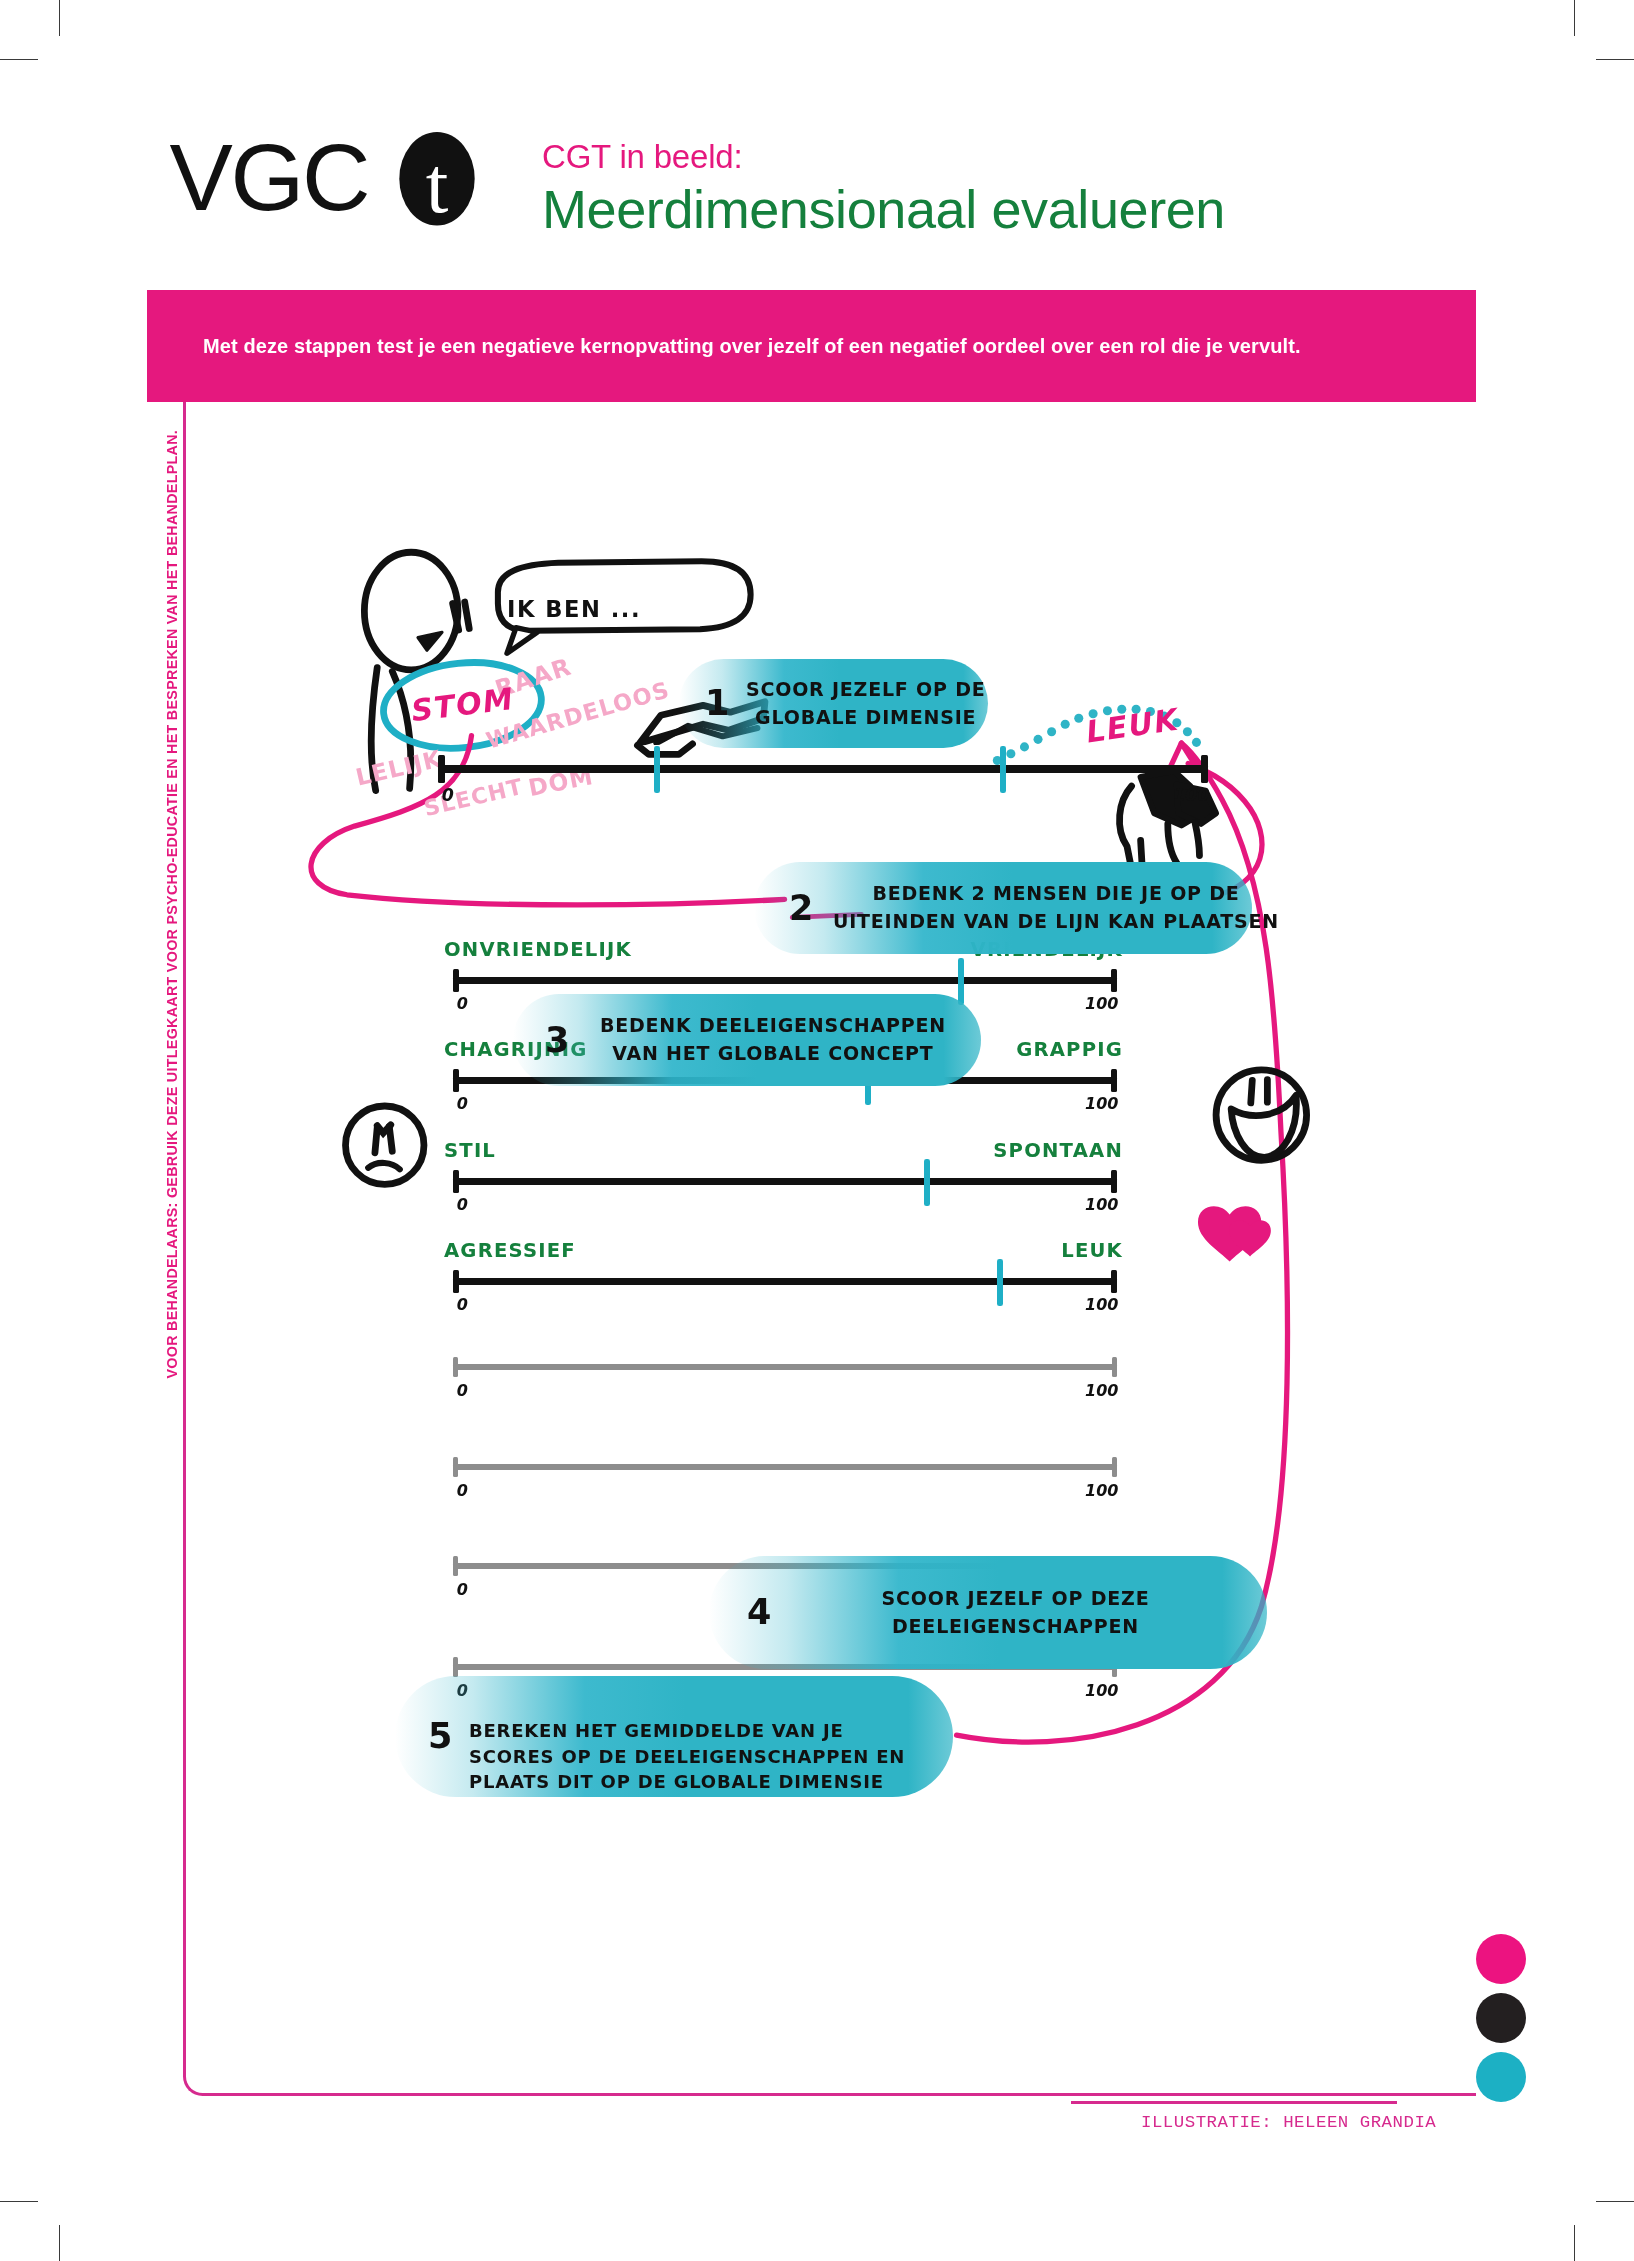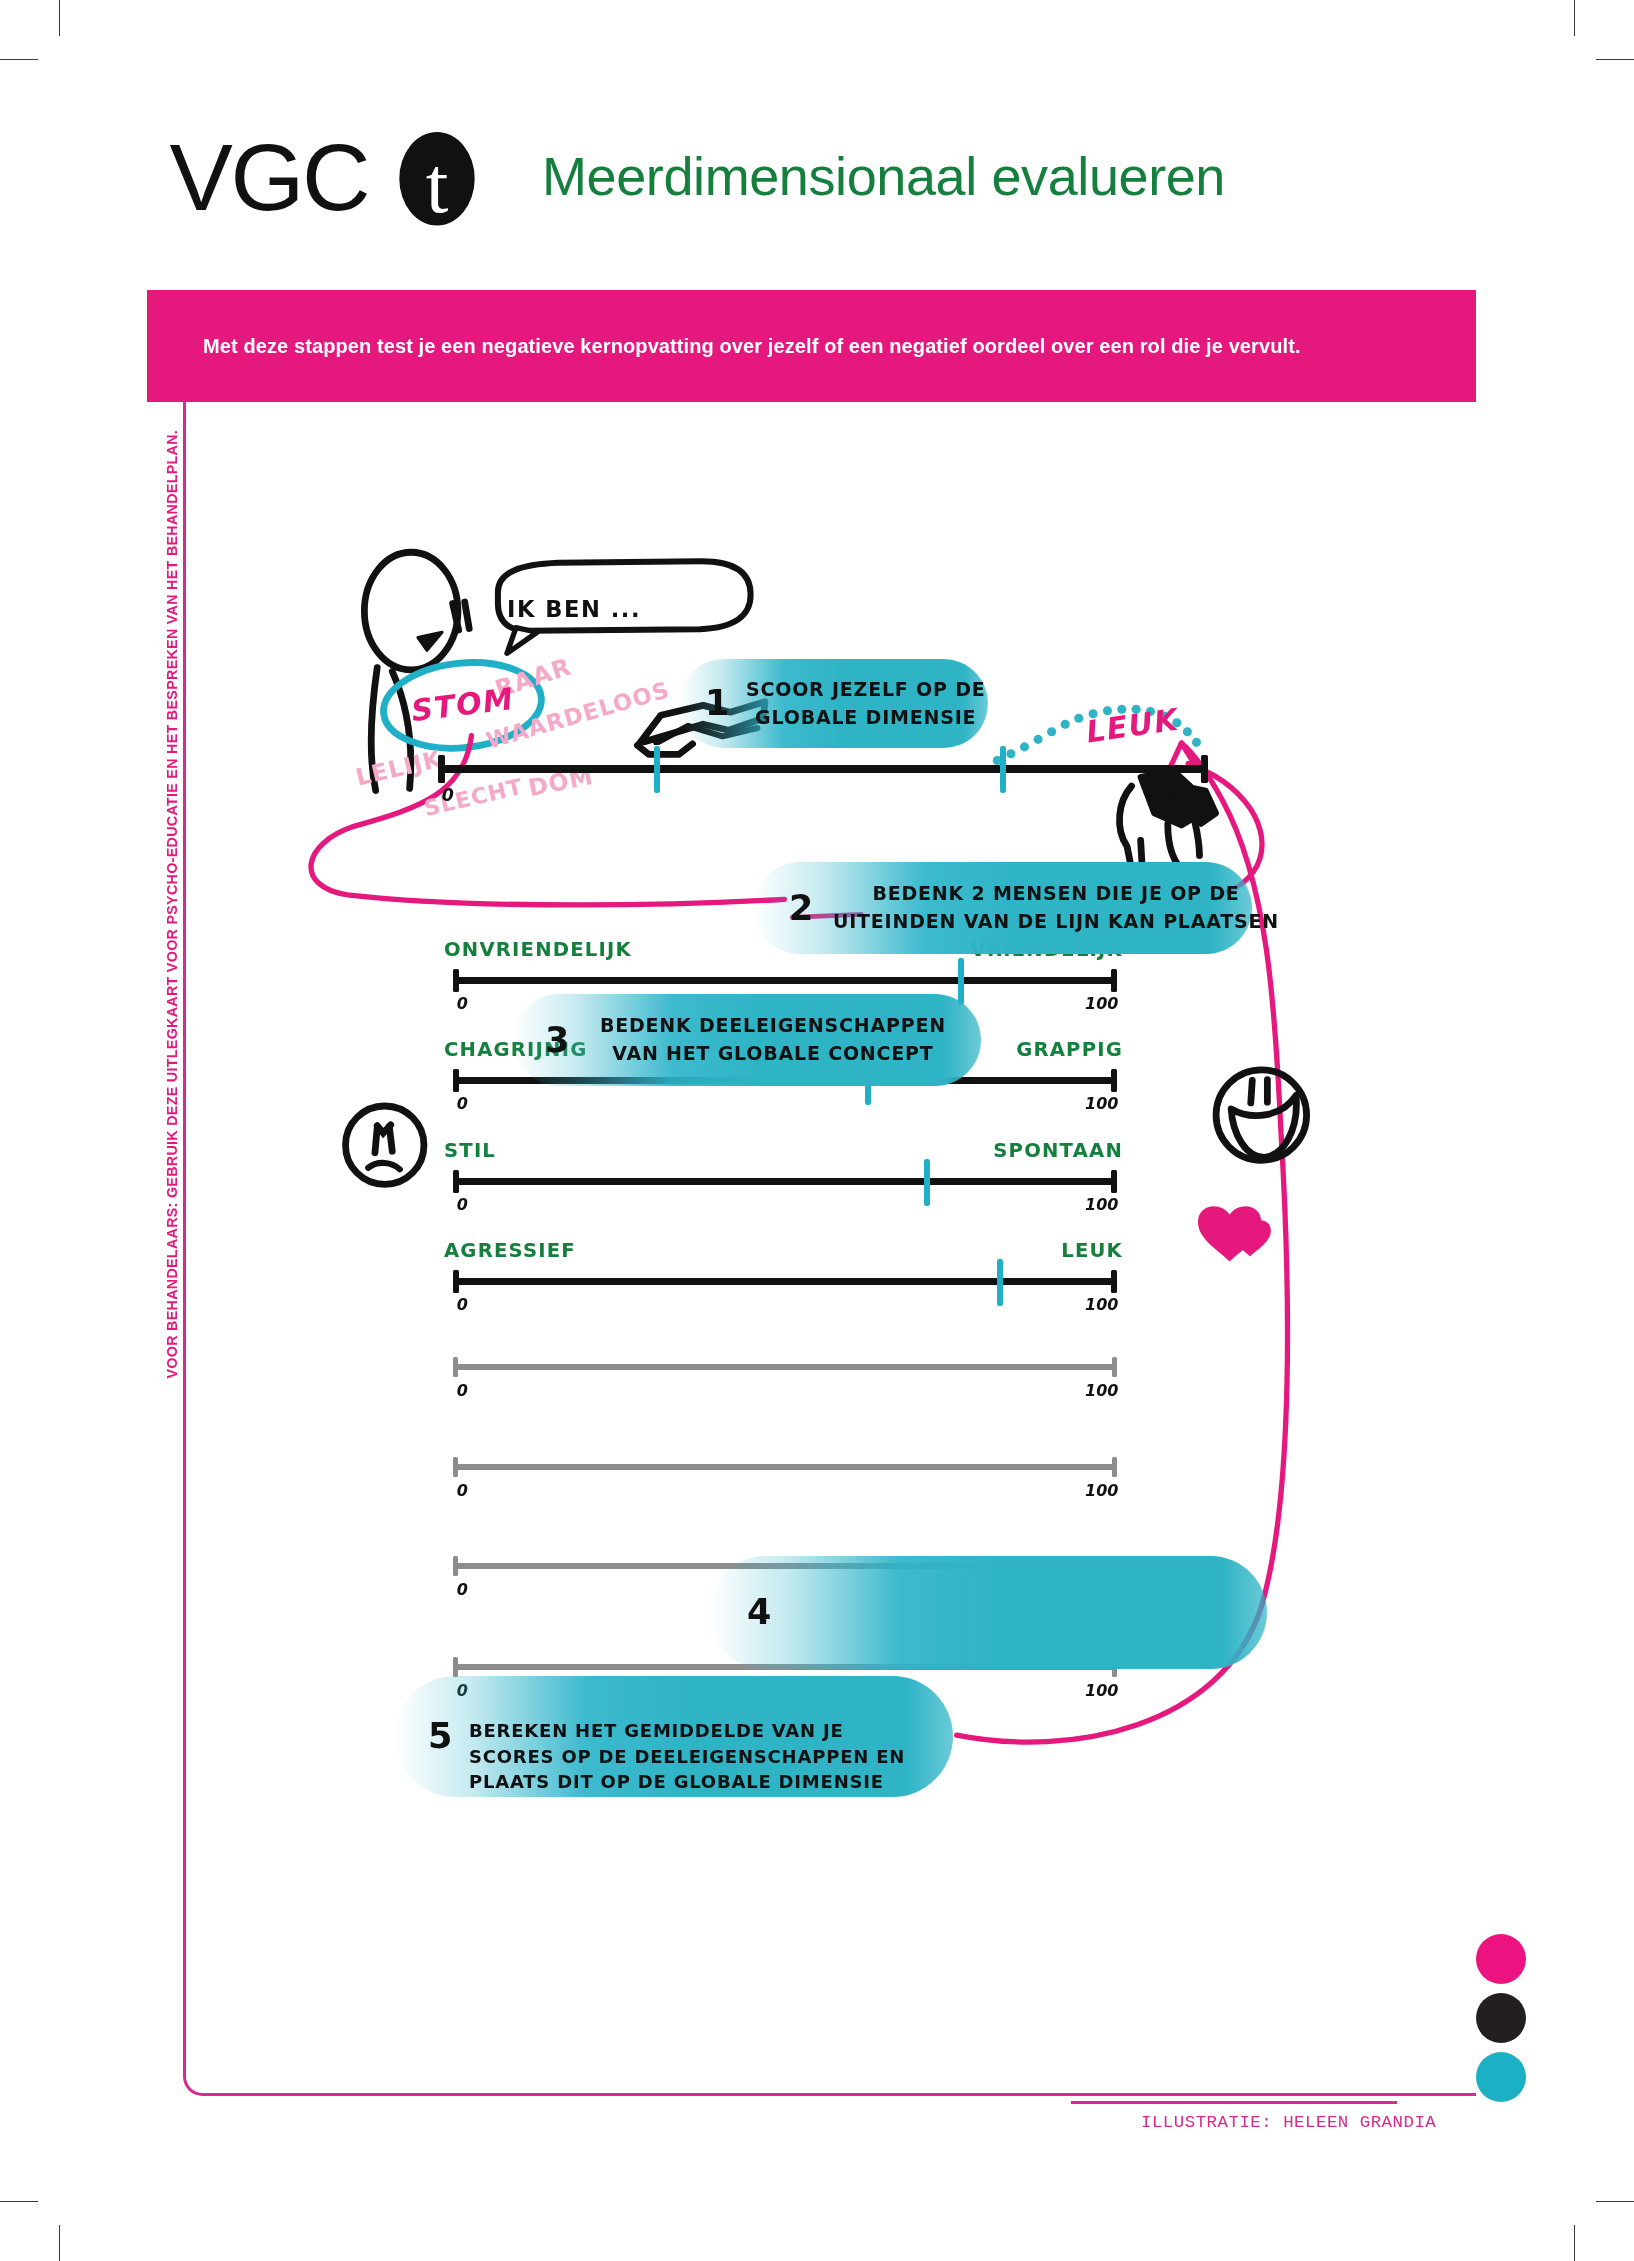--- a/index.html
+++ b/index.html
@@ -335,20 +335,21 @@
 
 <div id="logo">
   <svg viewBox="0 0 450 130" xmlns="http://www.w3.org/2000/svg" aria-hidden="true">
     <text x="0" y="104" font-family="Liberation Sans Narrow, Liberation Sans, sans-serif" font-size="126" fill="#111" letter-spacing="-3">VGC</text>
     <ellipse cx="355" cy="62" rx="50" ry="62" fill="#111"></ellipse>
     <text x="355" y="106" text-anchor="middle" font-family="Liberation Serif, serif" font-size="108" fill="#fff">t</text>
   </svg>
 </div>
 
 <div id="header-text">
+  <div id="kicker">CGT in beeld:</div>
   <div id="maintitle">Meerdimensionaal evalueren</div>
 </div>
 
 <div id="intro-bar">
   <div id="intro-text">Met deze stappen test je een negatieve kernopvatting over jezelf of een negatief oordeel over een rol die je vervult.</div>
 </div>
 
 <div id="sidenote">VOOR BEHANDELAARS: GEBRUIK DEZE UITLEGKAART VOOR PSYCHO-EDUCATIE EN HET BESPREKEN VAN HET BEHANDELPLAN.</div>
 
 <div id="frame"></div>
@@ -592,20 +593,24 @@
 <div class="callout" id="callout-3">
   <div class="num">3</div>
   <div class="lines">
     <div>BEDENK DEELEIGENSCHAPPEN</div>
     <div>VAN HET GLOBALE CONCEPT</div>
   </div>
 </div>
 
 <div class="callout" id="callout-4">
   <div class="num">4</div>
+  <div class="lines">
+    <div>SCOOR JEZELF OP DEZE</div>
+    <div>DEELEIGENSCHAPPEN</div>
+  </div>
 </div>
 
 <div class="callout" id="callout-5">
   <div class="num">5</div>
   <div class="lines">
     <div>BEREKEN HET GEMIDDELDE VAN JE</div>
     <div>SCORES OP DE DEELEIGENSCHAPPEN EN</div>
     <div>PLAATS DIT OP DE GLOBALE DIMENSIE</div>
   </div>
 </div>

